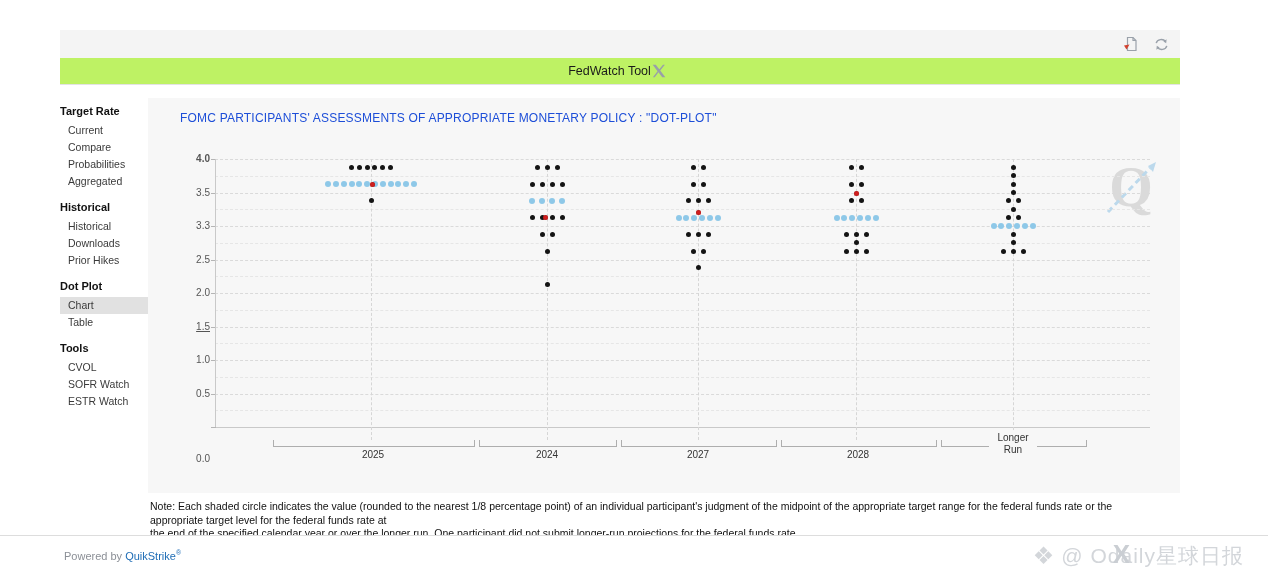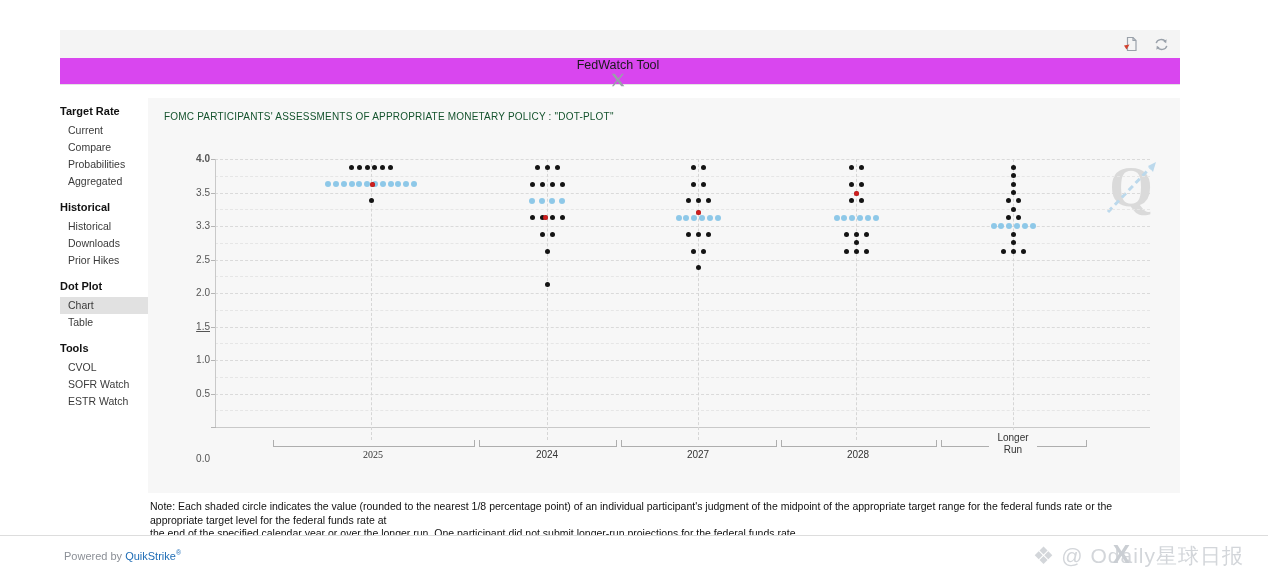--- a/index.html
+++ b/index.html
@@ -3,33 +3,33 @@
 <meta charset="utf-8">
 <style>
   html,body{margin:0;padding:0;background:#fff;}
   .page{position:relative;width:1268px;height:583px;background:#fff;overflow:hidden;
         font-family:"Liberation Sans",sans-serif;-webkit-font-smoothing:antialiased;}
   
   .topband{position:absolute;left:60px;top:30px;width:1120px;height:28px;background:#f4f4f4;
            display:flex;align-items:center;justify-content:flex-end;gap:14px;padding-right:10px;box-sizing:border-box;}
   .tool-ic{width:17px;height:17px;display:flex;align-items:center;justify-content:center;cursor:pointer;}
   
-  .whead{position:absolute;left:60px;top:58px;width:1120px;height:27px;background:#d946ef;
-         border-bottom:1px solid #e3e3e3;display:flex;align-items:center;justify-content:space-between;
-         padding:0 8px 0 4px;box-sizing:border-box;flex-direction:column;}
+  .whead{position:absolute;left:60px;top:58px;width:1120px;height:27px;background:#bef264;
+         border-bottom:1px solid #e3e3e3;display:flex;align-items:center;justify-content:center;
+         padding:0 8px 0 4px;box-sizing:border-box;}
   .whead .title{font-size:12.5px;color:#1a1a1a;}
   
   .sidebar{position:absolute;left:60px;top:98px;width:88px;padding-top:5px;}
   .sec{margin-bottom:9px;}
   .sec-title{font-size:11px;font-weight:700;color:#111;line-height:16px;margin-bottom:3px;}
   .side-item{font-size:10.5px;color:#3a3a3a;line-height:17px;padding-left:8px;cursor:pointer;}
   .side-item.selected{background:#e1e1e1;}
   
   .panel{position:absolute;left:148px;top:98px;width:1032px;height:395px;background:#f7f7f7;}
-  .chart-title{position:absolute;left:16px;top:13px;font-size:10px;color:#14532d;letter-spacing:.2px;}
+  .chart-title{position:absolute;left:32px;top:13px;font-size:12px;color:#1d4ed8;letter-spacing:.2px;}
   .grid{position:absolute;left:67px;width:935px;height:0;border-top:1px dashed #dadada;}
   .grid.minor{border-top-color:#e6e6e6;}
   .grid.zero{border-top:1px solid #c9c9c9;}
   .ytick{position:absolute;left:28px;width:34px;font-size:10px;color:#555;text-align:right;}
   .ymark{position:absolute;left:63px;width:5px;height:1px;background:#b5b5b5;}
   .yaxis{position:absolute;left:67px;top:61px;width:1px;height:268px;background:#c9c9c9;}
   .colline{position:absolute;top:61px;height:281px;width:0;border-left:1px dashed #d6d6d6;}
   .dot{position:absolute;border-radius:50%;}
   .bracket{position:absolute;top:342px;height:6px;border-left:1px solid #aeaeae;
            border-right:1px solid #aeaeae;border-bottom:1px solid #aeaeae;}
@@ -149,21 +149,21 @@
         <div class="grid" style="top: 94.5px;"></div>
         <div class="ytick" style="top: 88.5px;">3.5</div>
         <div class="ymark" style="top: 94.5px;"></div>
         <div class="grid minor" style="top: 77.75px;"></div>
         <div class="grid" style="top: 61px;"></div>
         <div class="ytick" style="top: 55px; font-weight: bold;">4.0</div>
         <div class="ymark" style="top: 61px;"></div>
         <div class="yaxis"></div>
         <div class="colline" style="left: 223px;"></div>
         <div class="bracket" style="left: 125px; width: 200px;"></div>
-        <div class="blabel" style="left: 125px; width: 200px; font-family: Liberation Serif, serif;">2025</div>
+        <div class="blabel" style="left: 125px; width: 200px;">2025</div>
         <div class="dot" style="left: 201px; top: 66.875px; width: 5px; height: 5px; background: rgb(20, 20, 20); z-index: 1;"></div>
         <div class="dot" style="left: 208.8px; top: 66.875px; width: 5px; height: 5px; background: rgb(20, 20, 20); z-index: 1;"></div>
         <div class="dot" style="left: 216.6px; top: 66.875px; width: 5px; height: 5px; background: rgb(20, 20, 20); z-index: 1;"></div>
         <div class="dot" style="left: 224.4px; top: 66.875px; width: 5px; height: 5px; background: rgb(20, 20, 20); z-index: 1;"></div>
         <div class="dot" style="left: 232.2px; top: 66.875px; width: 5px; height: 5px; background: rgb(20, 20, 20); z-index: 1;"></div>
         <div class="dot" style="left: 240px; top: 66.875px; width: 5px; height: 5px; background: rgb(20, 20, 20); z-index: 1;"></div>
         <div class="dot" style="left: 177.1px; top: 83.125px; width: 6px; height: 6px; background: rgb(142, 200, 232); z-index: 1;"></div>
         <div class="dot" style="left: 184.9px; top: 83.125px; width: 6px; height: 6px; background: rgb(142, 200, 232); z-index: 1;"></div>
         <div class="dot" style="left: 192.7px; top: 83.125px; width: 6px; height: 6px; background: rgb(142, 200, 232); z-index: 1;"></div>
         <div class="dot" style="left: 200.5px; top: 83.125px; width: 6px; height: 6px; background: rgb(142, 200, 232); z-index: 1;"></div>

